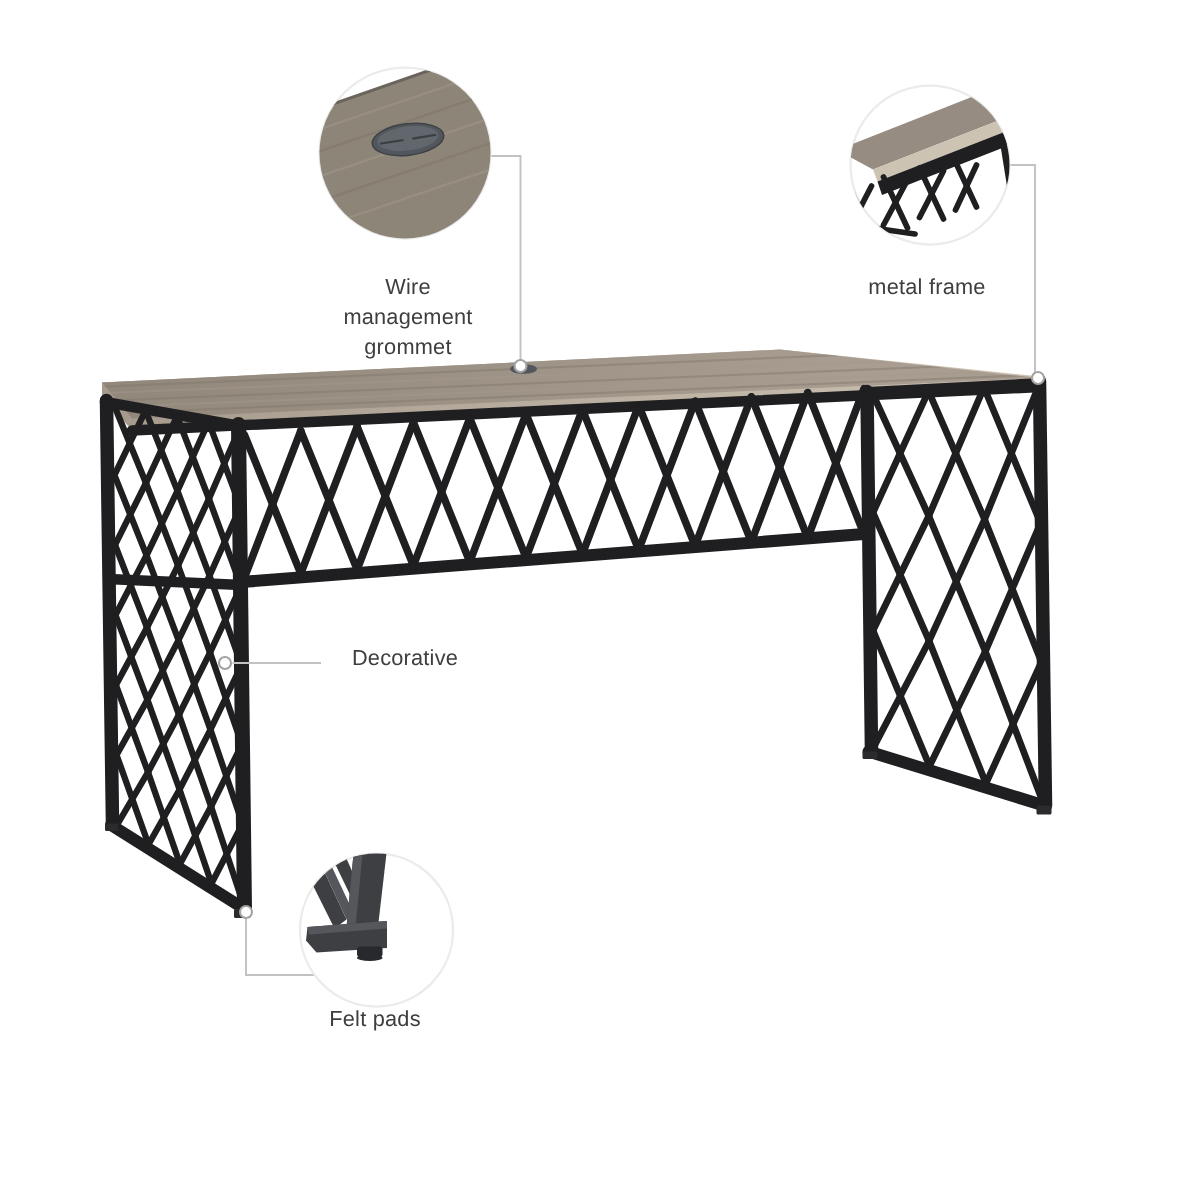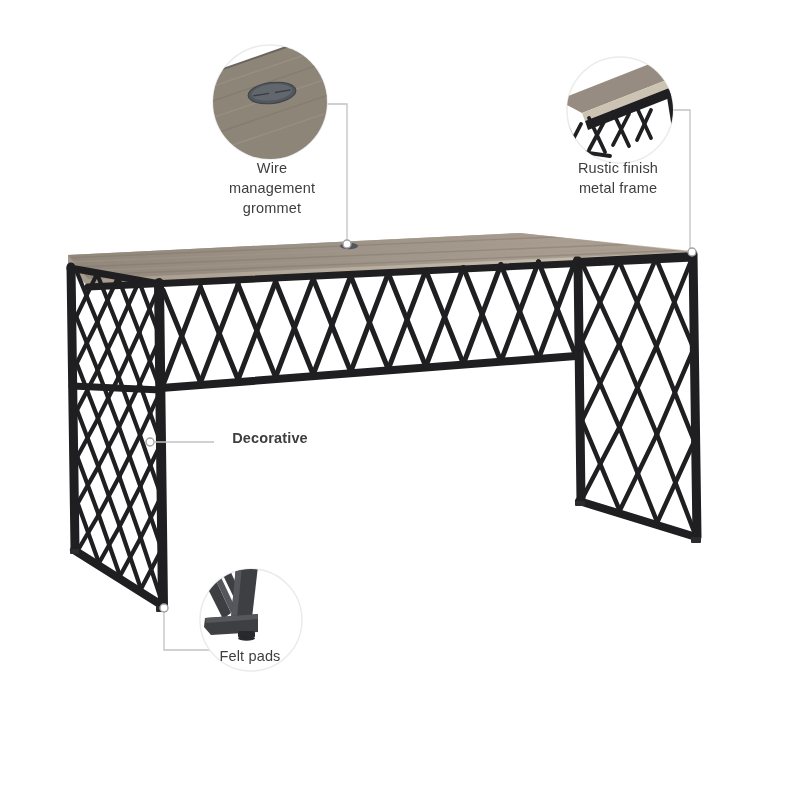--- a/index.html
+++ b/index.html
@@ -1,20 +1,20 @@
 <!DOCTYPE html>
 <html><head>
 <meta charset="utf-8">
 <style>
   html,body{margin:0;padding:0;background:#ffffff;}
   .stage{position:relative;width:800px;height:800px;background:#ffffff;overflow:hidden;
          font-family:"Liberation Sans", sans-serif;}
   .stage svg{position:absolute;left:0;top:0;}
   .callout{position:absolute;text-align:center;font-size:14.5px;line-height:20px;
-           letter-spacing:.15px;color:#3e3e3e;}
+           letter-spacing:.15px;color:#3e3e3e;margin-top:24px;}
   .callout div{white-space:nowrap;}
 </style>
 </head>
 <body>
 
 <div class="stage">
 
 <svg viewBox="0 0 800 800" width="800" height="800">
   <defs>
     <linearGradient id="gTop" x1="0" y1="0" x2="1" y2="0">
@@ -252,25 +252,24 @@
   </g>
 </svg>
 
 <div class="callout" style="left:192px;top:158px;width:160px;">
   <div>Wire</div>
   <div>management</div>
   <div>grommet</div>
 </div>
 
 <div class="callout" style="left:538px;top:158px;width:160px;">
-  <div>Rustic finish</div>
   <div>metal frame</div>
 </div>
 
-<div class="callout" style="left:180px;top:428px;width:180px;font-weight:bold;">
+<div class="callout" style="left:180px;top:405px;width:180px;">
   <div>Decorative</div>
 </div>
 
 <div class="callout" style="left:170px;top:646px;width:160px;">
   <div>Felt pads</div>
 </div>
 
 </div>
 
 </body></html>

